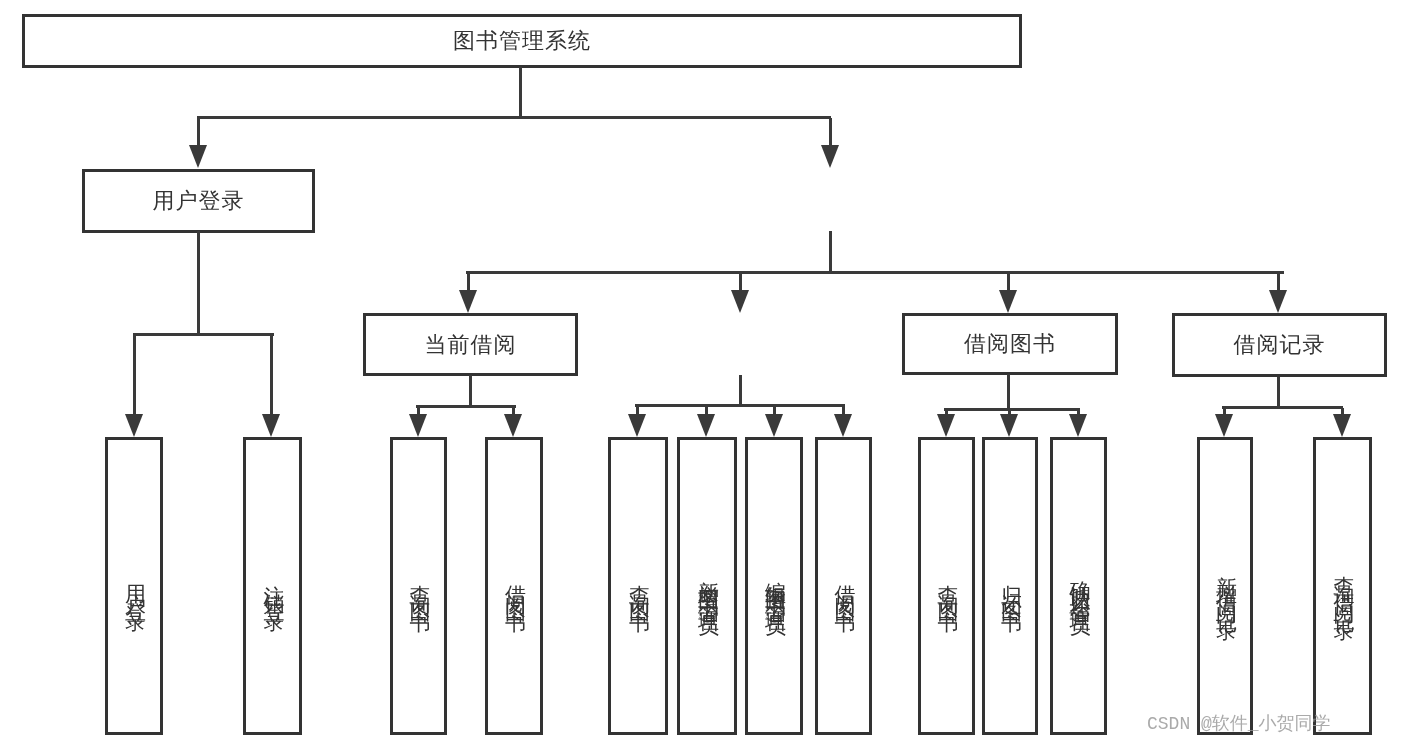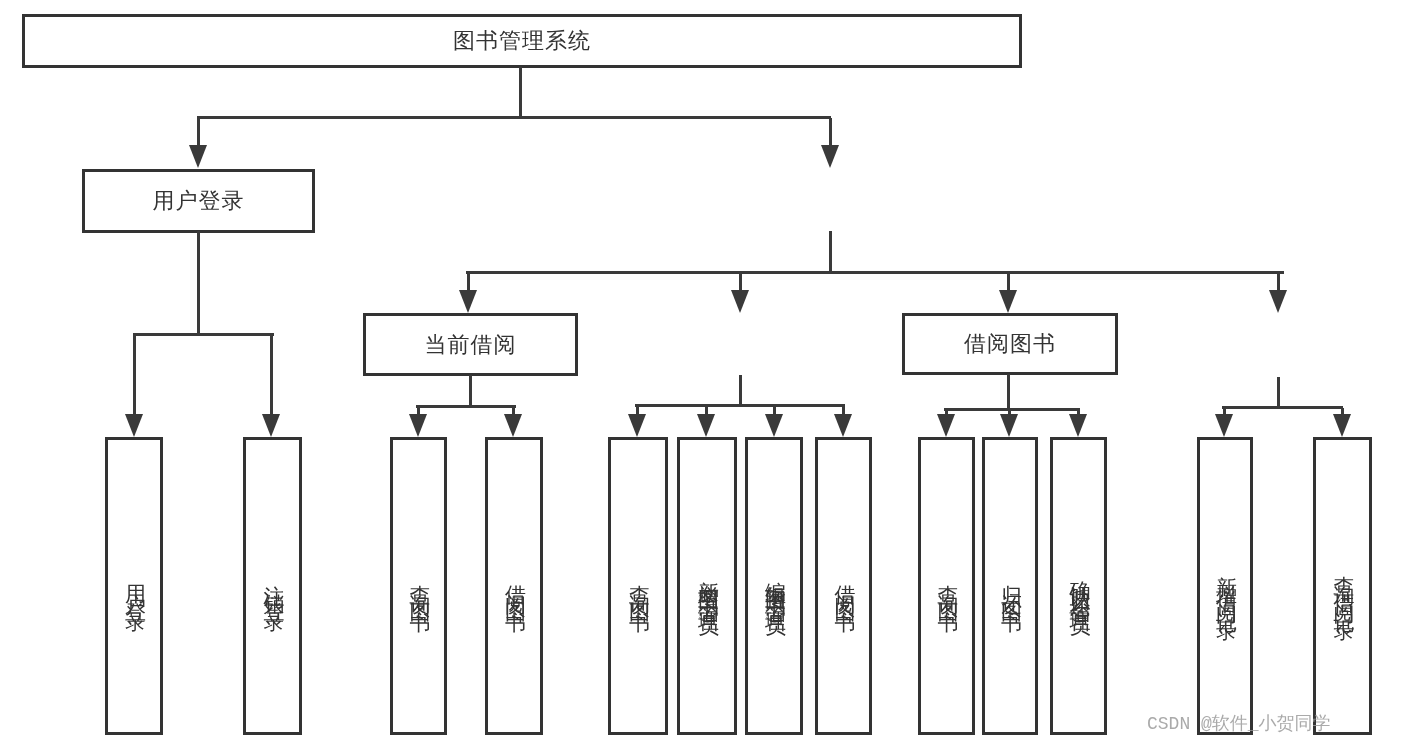--- a/index.html
+++ b/index.html
@@ -42,20 +42,23 @@
 
   <div class="node hnode" style="left:82px;top:169px;width:233px;height:64px">
     <span>用户登录</span>
   </div>
 
   <div class="node hnode" style="left:363px;top:313px;width:215px;height:63px">
     <span>当前借阅</span>
   </div>
   <div class="node hnode" style="left:902px;top:313px;width:216px;height:62px">
     <span>借阅图书</span>
+  </div>
+  <div class="node hnode" style="left:1172px;top:313px;width:215px;height:64px">
+    <span>借阅记录</span>
   </div>
 
   <div class="node leaf" style="left:105px;top:437px;width:58px;height:298px">
     <span class="vtext">用户登录</span>
   </div>
   <div class="node leaf" style="left:243px;top:437px;width:59px;height:298px">
     <span class="vtext">注销登录</span>
   </div>
   <div class="node leaf" style="left:390px;top:437px;width:57px;height:298px">
     <span class="vtext">查询图书</span>

